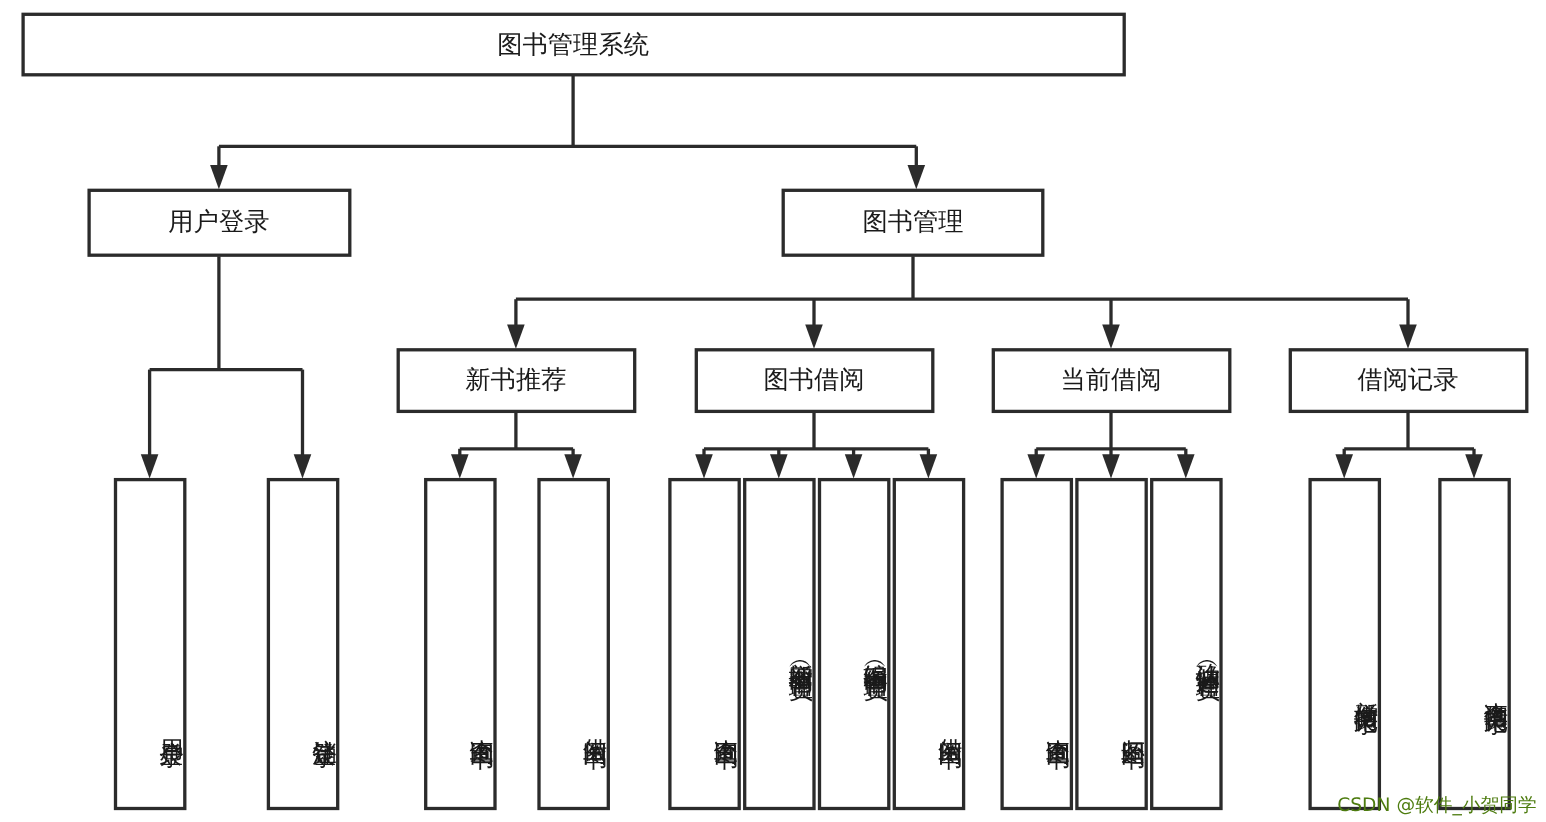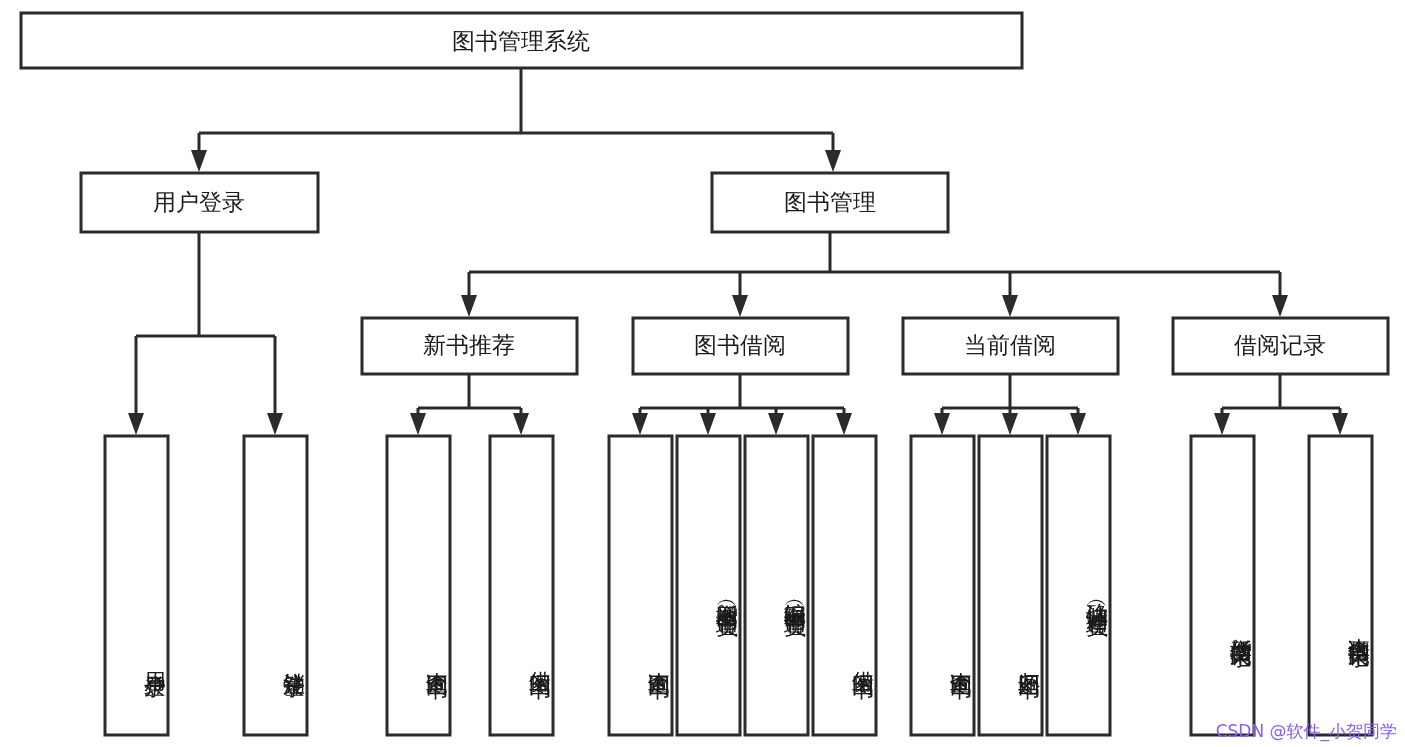--- a/index.html
+++ b/index.html
@@ -61,21 +61,21 @@
     justify-content: center;
     white-space: nowrap;
     pointer-events: none;
   }
   .watermark {
     position: absolute;
     right: 8px;
     bottom: 4px;
     font-family: "DejaVu Sans", "Liberation Sans", sans-serif;
     font-size: 17px;
-    color: #8b5cf6;
+    color: #4d7c0f;
     white-space: nowrap;
   }
 </style>
 </head>
 <body>
 
 <div id="diagram-root">
 
   <svg class="diagram-canvas" viewBox="0 0 1405 747">
 

